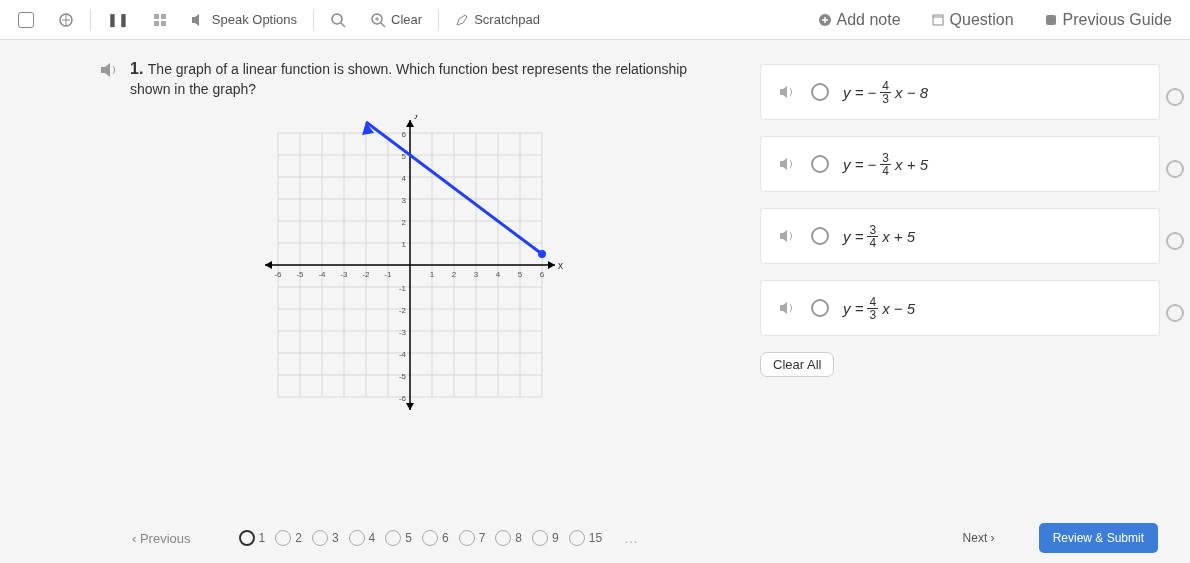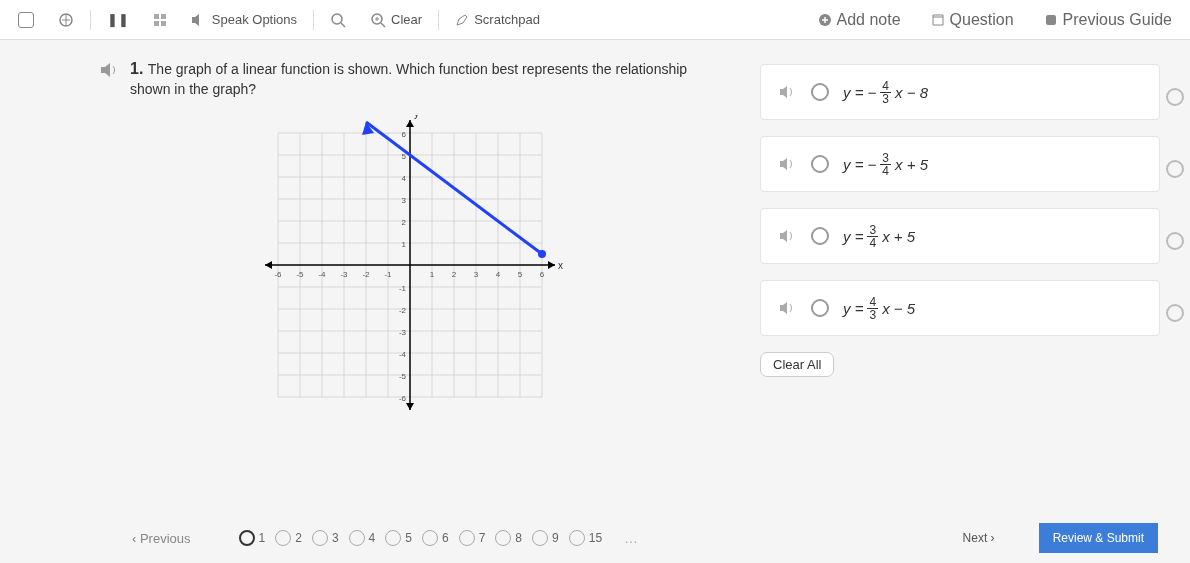--- a/index.html
+++ b/index.html
@@ -88,21 +88,21 @@
 }
 .qnav-circle { width:16px; height:16px; border:1.5px solid #aaa; border-radius:50%; }
 .qnav-item.current .qnav-circle { border-color:#333; border-width:2px; }
 .ellipsis { color:#aaa; font-size:14px; margin:0 6px;}
 .next-btn {
   margin-left:auto; color:#555; font-size:12px; cursor:pointer;
   padding:6px 14px;
 }
 .review-btn {
   background:#3b7dd8; color:#fff; font-size:12px;
-  padding:8px 14px; border-radius:0; cursor:pointer; margin-left:14px;
+  padding:8px 14px; border-radius:5px; cursor:pointer; margin-left:14px;
 }
 .side-indicator {
   position:absolute; right:6px; top:88px;
   display:flex; flex-direction:column; gap:54px;
 }
 .side-circle { width:18px; height:18px; border:2px solid #bbb; border-radius:50%; }
 </style>
 </head>
 <body>
 

